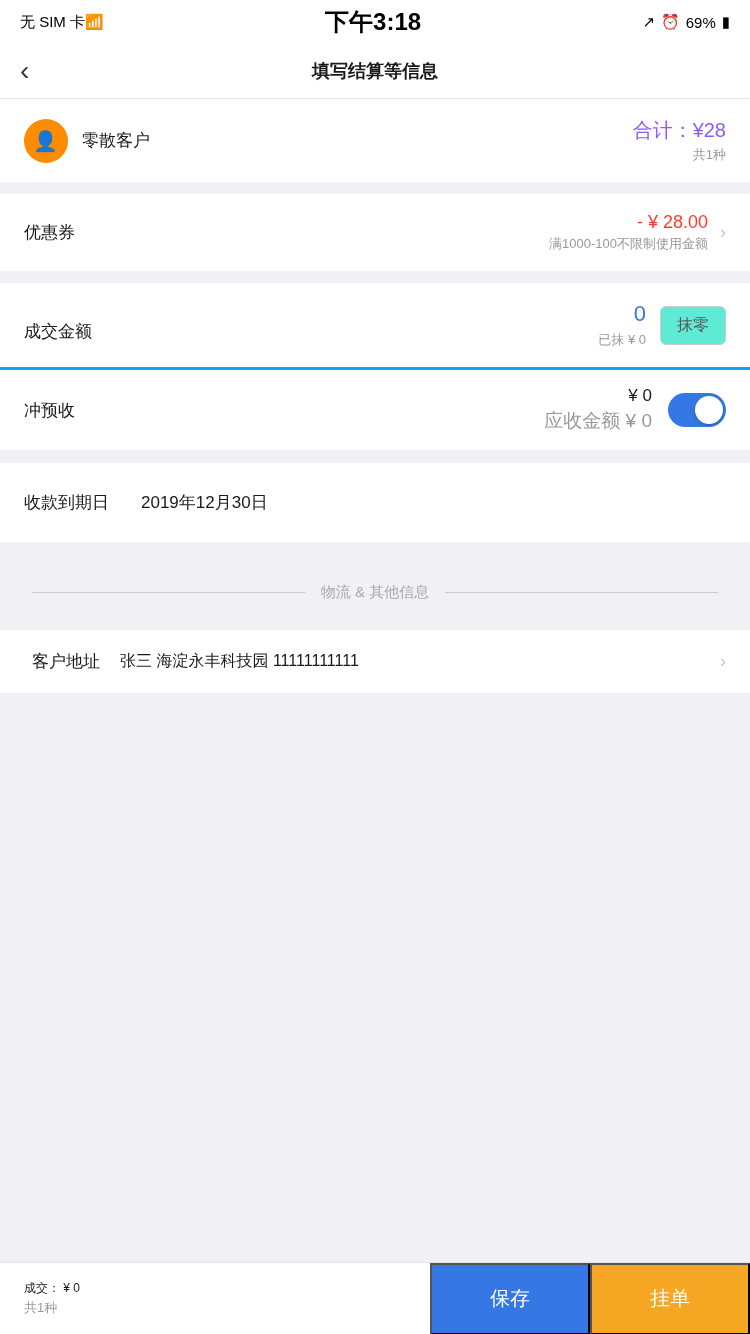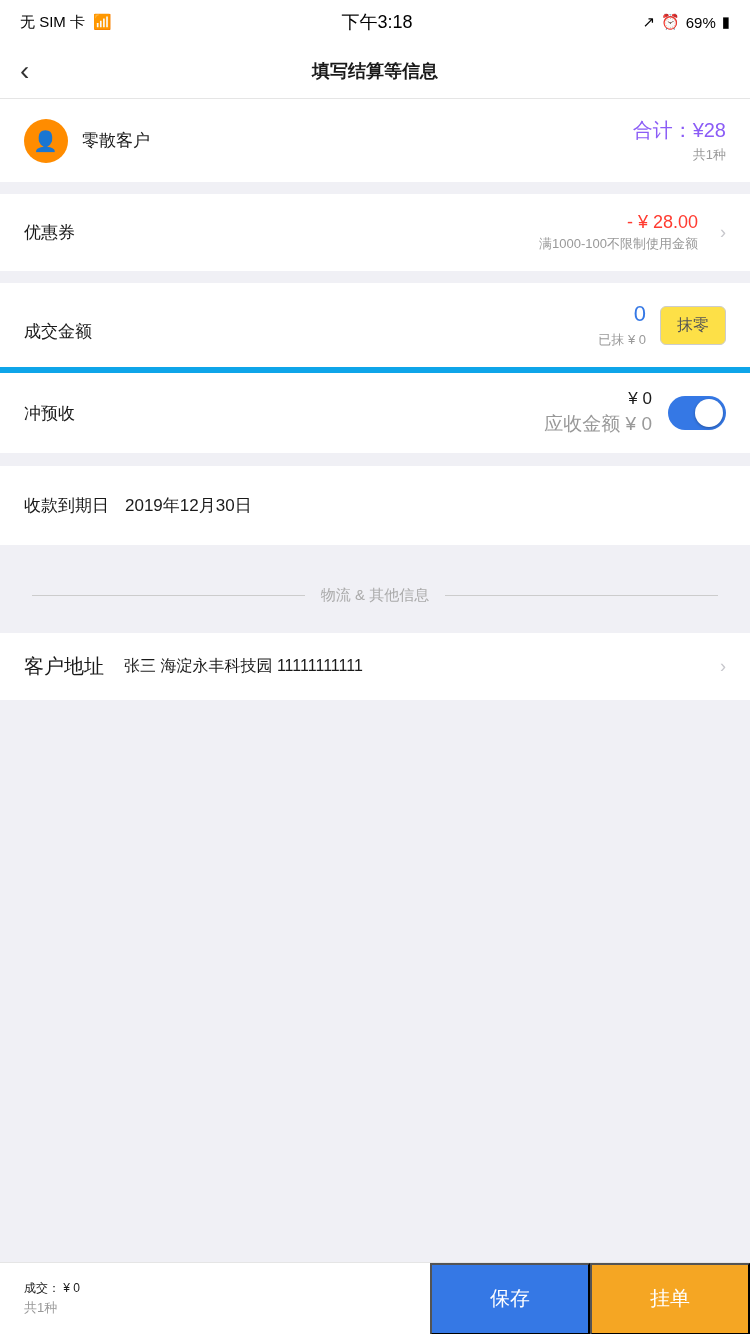--- a/index.html
+++ b/index.html
@@ -17,22 +17,22 @@
     .status-bar {
       background: #fff;
       height: 44px;
       display: flex;
       align-items: center;
       justify-content: space-between;
       padding: 0 20px;
       font-size: 15px;
       font-weight: 500;
     }
-    .status-left { display: flex; gap: 8px; }
-    .status-center { font-size: 18px; font-weight: 400; }
+    .status-left { display: flex; }
+    .status-center { font-size: 24px; font-weight: 700; }
     .status-right { display: flex; align-items: center; gap: 6px; font-size: 15px; }
 
     
     .nav-bar {
       background: #fff;
       height: 55px;
       display: flex;
       align-items: center;
       justify-content: center;
       border-bottom: 1px solid #e5e5e5;
@@ -92,21 +92,21 @@
 
     
     .coupon-row {
       background: #fff;
       padding: 18px 24px;
       display: flex;
       align-items: center;
       justify-content: space-between;
     }
     .coupon-label { font-size: 17px; color: #1a1a1a; }
-    .coupon-right { display: flex; align-items: center; gap: 22px; }
+    .coupon-right { display: flex; align-items: center; gap: 12px; }
     .coupon-right-inner { text-align: right; }
     .coupon-amount { font-size: 18px; color: #ff3b30; font-weight: 500; }
     .coupon-desc { font-size: 13px; color: #999; margin-top: 2px; }
     .chevron-icon { color: #c7c7cc; font-size: 18px; }
 
     
     .deal-row {
       background: #fff;
       padding: 18px 24px;
       display: flex;
@@ -117,33 +117,33 @@
     .deal-right { display: flex; align-items: center; gap: 14px; }
     .deal-amount-wrapper { text-align: right; }
     .deal-amount { font-size: 22px; color: #3578e5; font-weight: 500; }
     .deal-deducted { font-size: 13px; color: #999; margin-top: 4px; }
     .round-btn {
       border: 1px solid #ccc;
       border-radius: 6px;
       padding: 8px 16px;
       font-size: 16px;
       color: #555;
-      background: #fde047;
+      background: #5eead4;
       cursor: pointer;
       white-space: nowrap;
     }
 
     
     .prepaid-row {
       background: #fff;
       padding: 16px 24px;
       display: flex;
       align-items: center;
       justify-content: space-between;
-      border-top: 6px solid #0ea5e9;
+      border-top: 3px solid #0ea5e9;
     }
     .prepaid-label { font-size: 17px; color: #1a1a1a; }
     .prepaid-right { display: flex; align-items: center; gap: 16px; }
     .prepaid-amounts { text-align: right; }
     .prepaid-main { font-size: 17px; color: #1a1a1a; font-weight: 500; }
     .prepaid-sub { font-size: 19px; color: #999; margin-top: 2px; }
 
     
     .toggle {
       width: 58px;
@@ -174,21 +174,21 @@
       justify-content: space-between;
     }
     .debt-label { font-size: 17px; color: #1a1a1a; }
 
     
     .due-date-row {
       background: #fff;
       padding: 28px 24px;
       display: flex;
       align-items: center;
-      gap: 16px;
+      gap: 32px;
       border-top: 1px solid #f0f0f5;
       text-align: right;
     }
     .due-date-label { font-size: 17px; color: #1a1a1a; }
     .due-date-value { font-size: 17px; color: #1a1a1a; }
 
     
     .logistics-separator {
       background: #f0f0f5;
       height: 44px;
@@ -206,21 +206,21 @@
     }
 
     
     .address-row {
       background: #fff;
       padding: 20px 24px;
       display: flex;
       align-items: center;
       justify-content: space-between;
     }
-    .address-label { font-size: 20px; color: #1a1a1a; flex-shrink: 0; margin-right: 20px; }
+    .address-label { font-size: 17px; color: #1a1a1a; flex-shrink: 0; margin-right: 20px; margin-left: 8px; }
     .address-value { font-size: 16px; color: #1a1a1a; flex: 1; }
     .address-right { display: flex; align-items: center; }
 
     
     .bottom-area {
       position: fixed;
       bottom: 0;
       left: 0;
       width: 750px;
       background: #fff;

